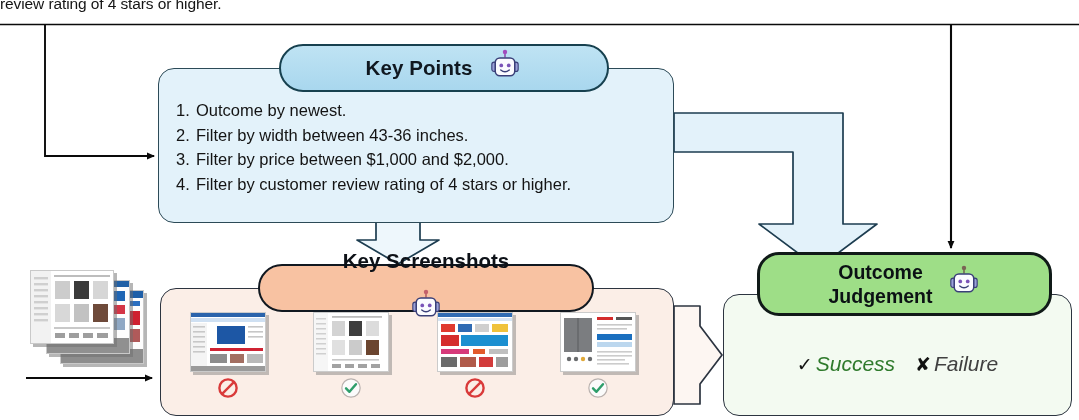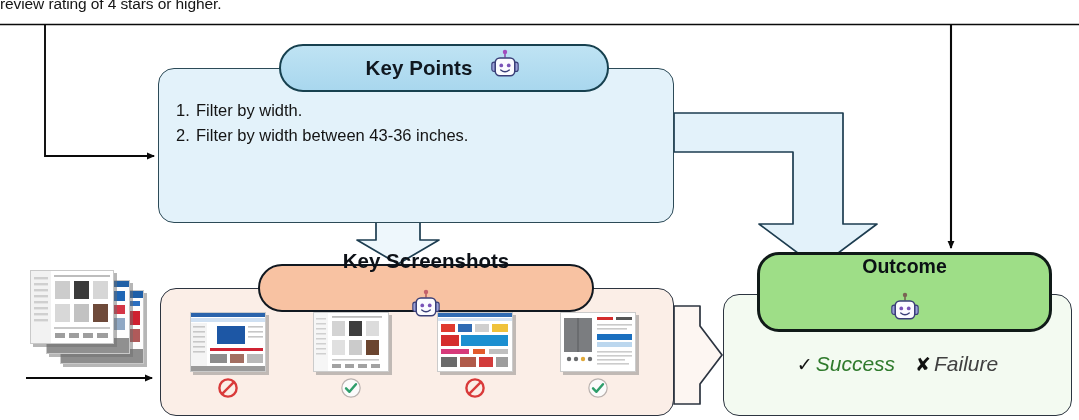--- a/index.html
+++ b/index.html
@@ -164,30 +164,29 @@
     height: 122px;
     background: #f3faf1;
     border: 1.8px solid #2c3440;
     border-radius: 16px;
   }
   .oj-header {
     position: absolute;
     left: 757px;
     top: 252px;
     width: 295px;
-    height: 80px;
+    height: 64px;
     box-sizing: border-box;
     background: #9ede87;
     border: 3px solid #101a18;
     border-radius: 22px;
     display: flex;
     align-items: center;
     justify-content: center;
     gap: 14px;
-    flex-direction: column;
   }
   .oj-title {
     font-size: 19.5px;
     font-weight: bold;
     color: #0b1114;
     line-height: 24px;
     text-align: center;
   }
   .oj-verdicts {
     position: absolute;
@@ -330,24 +329,30 @@
         <rect x="8.5" y="10.5" width="23" height="21" rx="5.5" fill="#fbfbff" stroke="#3a3f78" stroke-width="1.8"></rect>
         <circle cx="15.6" cy="19.4" r="2.2" fill="#7a53b8"></circle>
         <circle cx="24.4" cy="19.4" r="2.2" fill="#7a53b8"></circle>
         <path d="M15 24.6 q5 4.4 10 0" fill="none" stroke="#3a3f78" stroke-width="1.6" stroke-linecap="round"></path>
       </svg>
     </span>
   </div>
 
   <div class="kp-list">
     <div class="li">
-      <span class="num">1.</span><span>Filter by width.</span>
+      <span class="num">1.</span><span>Outcome by newest.</span>
     </div>
     <div class="li">
       <span class="num">2.</span><span>Filter by width between 43-36 inches.</span>
+    </div>
+    <div class="li">
+      <span class="num">3.</span><span>Filter by price between $1,000 and $2,000.</span>
+    </div>
+    <div class="li">
+      <span class="num">4.</span><span>Filter by customer review rating of 4 stars or higher.</span>
     </div>
   </div>
 
   <div class="panel ks-body"></div>
 
   <div class="ks-header">
     <span class="ks-title">Key Screenshots</span>
     <span class="robot">
       <svg viewBox="0 0 40 40" width="34" height="34">
         <line x1="20" y1="4" x2="20" y2="10" stroke="#b0555f" stroke-width="1.7"></line>
@@ -504,20 +509,21 @@
       </span>
     </div>
 
   </div>
 
   <div class="panel oj-body"></div>
 
   <div class="oj-header">
     <span class="oj-title">
       <span>Outcome</span><br>
+      <span>Judgement</span>
     </span>
     <span class="robot">
       <svg viewBox="0 0 40 40" width="34" height="34">
         <line x1="20" y1="4" x2="20" y2="10" stroke="#6d5a4a" stroke-width="1.7"></line>
         <circle cx="20" cy="3.4" r="2.6" fill="#7a6454"></circle>
         <rect x="4.5" y="15.5" width="5.5" height="11" rx="2.7" fill="#9aa0d8" stroke="#3a3f78" stroke-width="1.3"></rect>
         <rect x="30" y="15.5" width="5.5" height="11" rx="2.7" fill="#9aa0d8" stroke="#3a3f78" stroke-width="1.3"></rect>
         <rect x="8.5" y="10.5" width="23" height="21" rx="5.5" fill="#fbfbff" stroke="#3a3f78" stroke-width="1.8"></rect>
         <circle cx="15.6" cy="19.4" r="2.2" fill="#7a53b8"></circle>
         <circle cx="24.4" cy="19.4" r="2.2" fill="#7a53b8"></circle>

